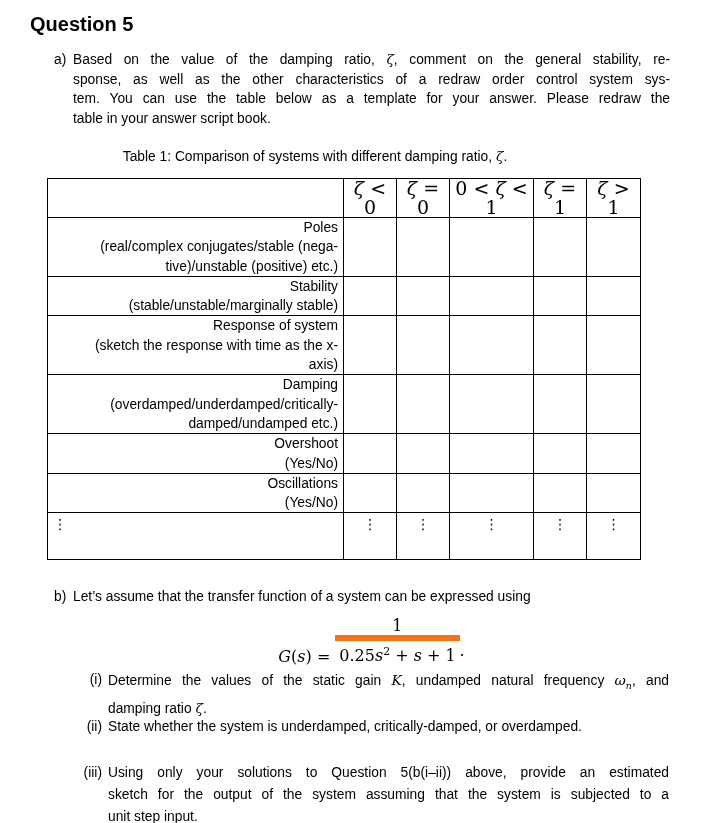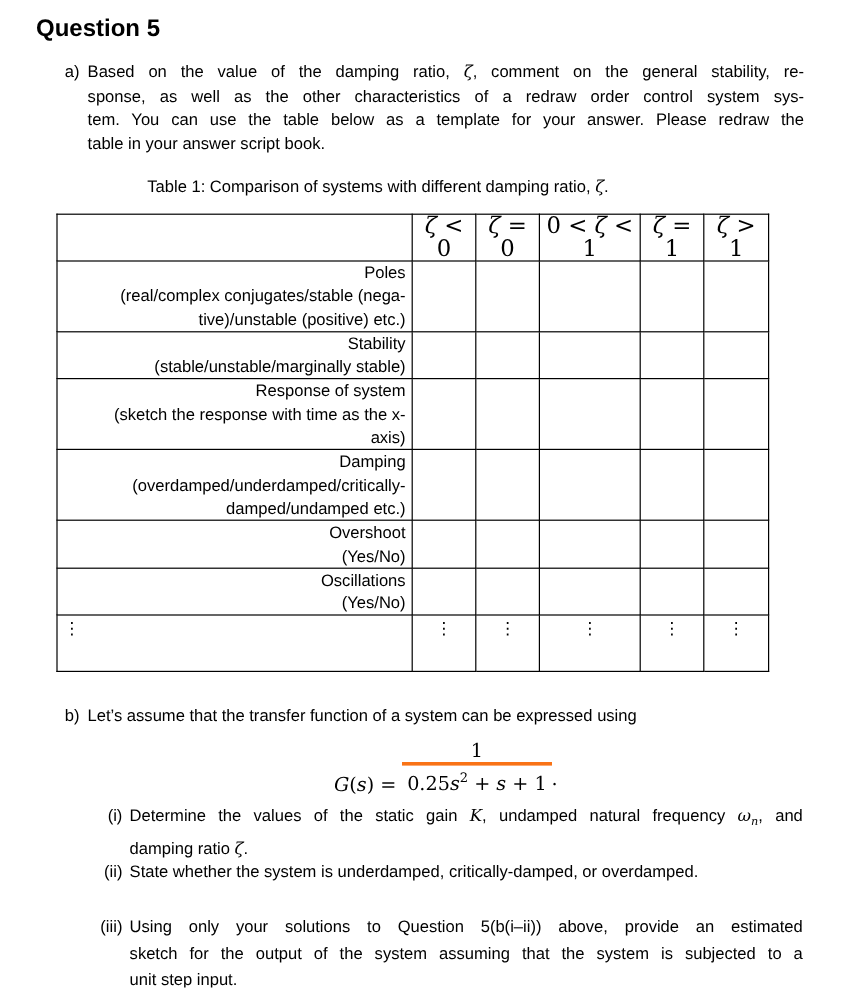--- a/index.html
+++ b/index.html
@@ -69,21 +69,21 @@
   .b-line { position: absolute; left: 73px; top: 587px; line-height: 19.5px; }
 
   .formula {
     position: absolute; left: 73px; top: 616px; width: 597px;
     display: flex; justify-content: center; align-items: flex-end;
     font-size: 16px;
   }
   .formula .lhs { margin-right: 5px; }
   .frac { display: inline-block; text-align: center; vertical-align: middle; }
   .frac .num { display: block; line-height: 19px; padding: 0 3px; }
-  .frac .den { display: block; border-top: 3px solid #f97316; line-height: 20px; padding: 1px 4px 0; }
+  .frac .den { display: block; border-top: 6px solid #f97316; line-height: 20px; padding: 1px 4px 0; }
   .formula .period { align-self: flex-end; position: relative; top: -6px; }
 
   .sub-label {
     position: absolute; left: 60px; width: 42px;
     text-align: right; line-height: 22px;
   }
   .sub-text {
     position: absolute; left: 108px; width: 561px;
     line-height: 22px;
   }

